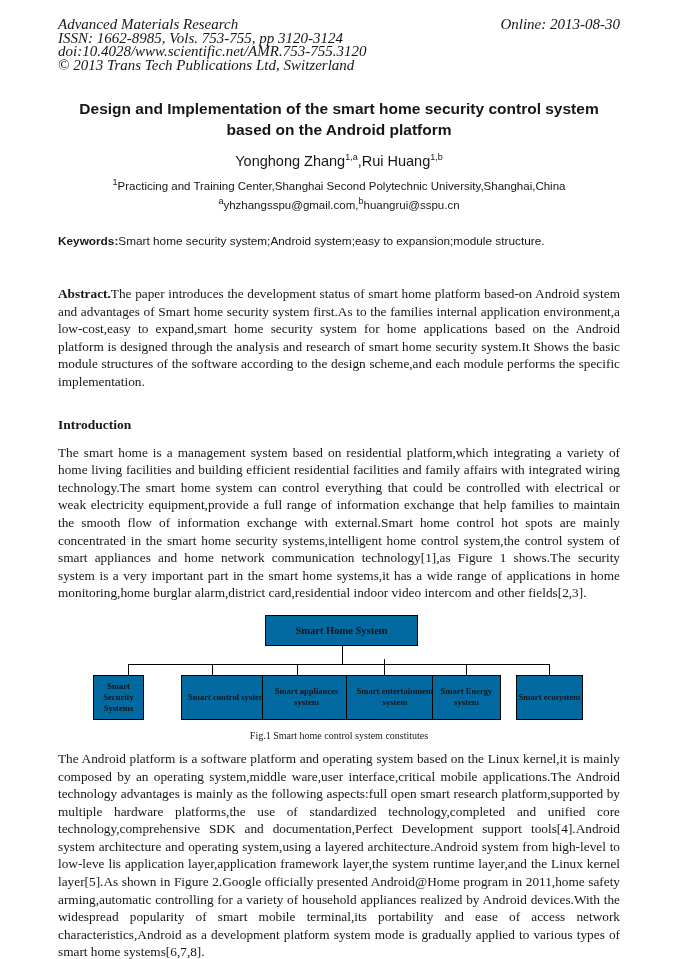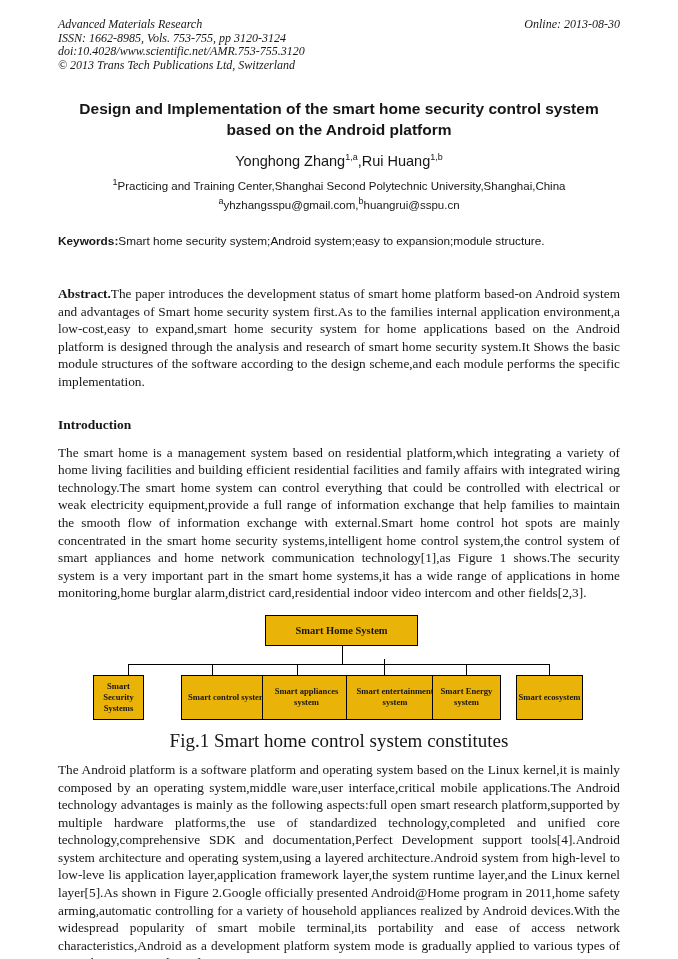--- a/index.html
+++ b/index.html
@@ -14,21 +14,21 @@
     box-sizing:border-box;
     width:678px;height:959px;
     padding:18px 58px 0 58px;
   }
   .serif{font-family:"Liberation Serif","DejaVu Serif",serif;}
   .sans{font-family:"Liberation Sans","DejaVu Sans",sans-serif;}
 
   
   .meta{
     font-style:italic;
-    font-size:12px;
+    font-size:15px;
     line-height:13.5px;
   }
   .meta-row1{display:flex;justify-content:space-between;}
 
   
   .title{
     margin:26px auto 0 auto;
     width:552px;
     text-align:center;
     font-weight:bold;
@@ -84,21 +84,21 @@
   .fig{
     position:relative;
     margin-top:13px;
     width:562px;
     height:106px;
   }
   .fbox{
     position:absolute;
     box-sizing:border-box;
     border:1px solid #000;
-    background:#eab308;
+    background:#0369a1;
     display:flex;
     align-items:center;
     justify-content:center;
     text-align:center;
     font-weight:bold;
   }
   .root-box{
     left:207px;top:0;width:153px;height:31px;
     font-size:10.5px;
   }
@@ -121,21 +121,21 @@
   .s0{left:70px;}
   .s1{left:154px;}
   .s2{left:239px;}
   .s3{left:326px;top:44px;height:16px;}
   .s4{left:408px;}
   .s5{left:491px;}
 
   .fig-caption{
     margin-top:9px;
     text-align:center;
-    font-size:19px;
+    font-size:10px;
   }
 </style>
 </head>
 <body>
 
 <div class="page">
 
   <div class="meta serif">
     <div class="meta-row1">
       <span>Advanced Materials Research</span>

